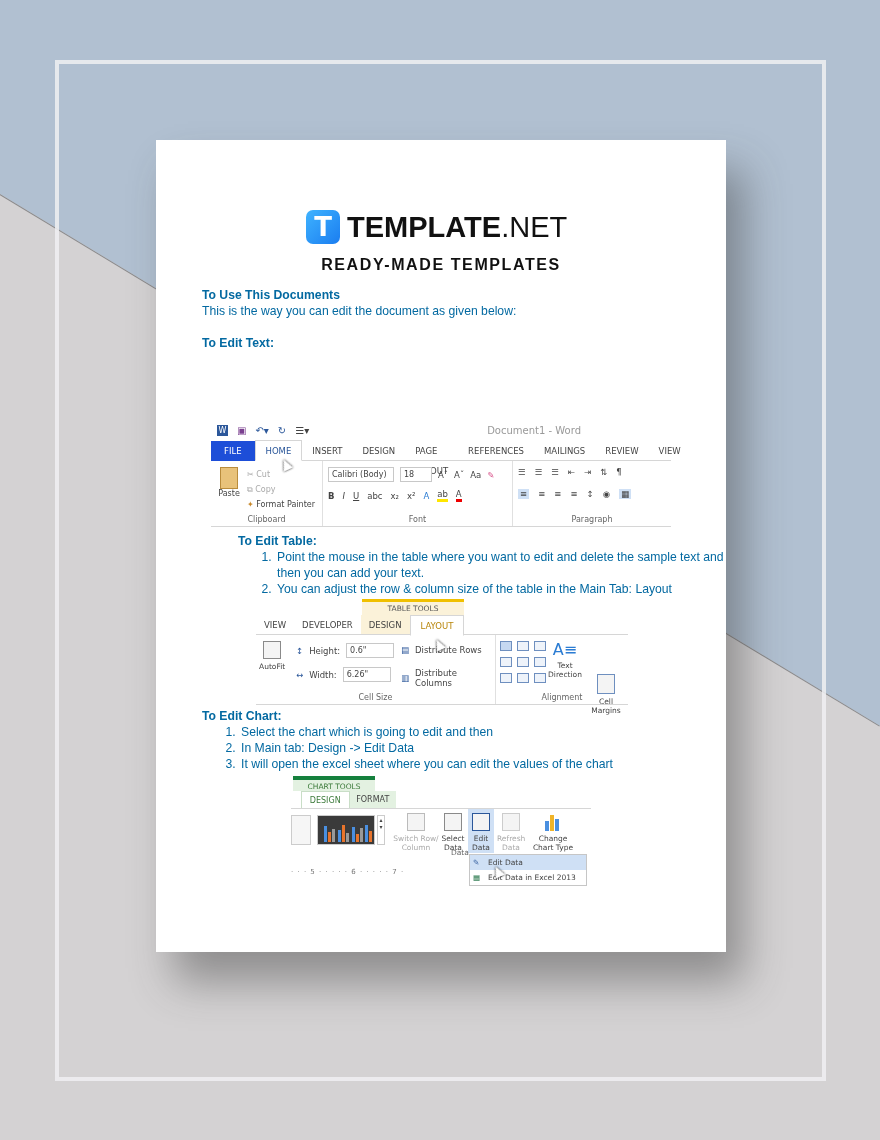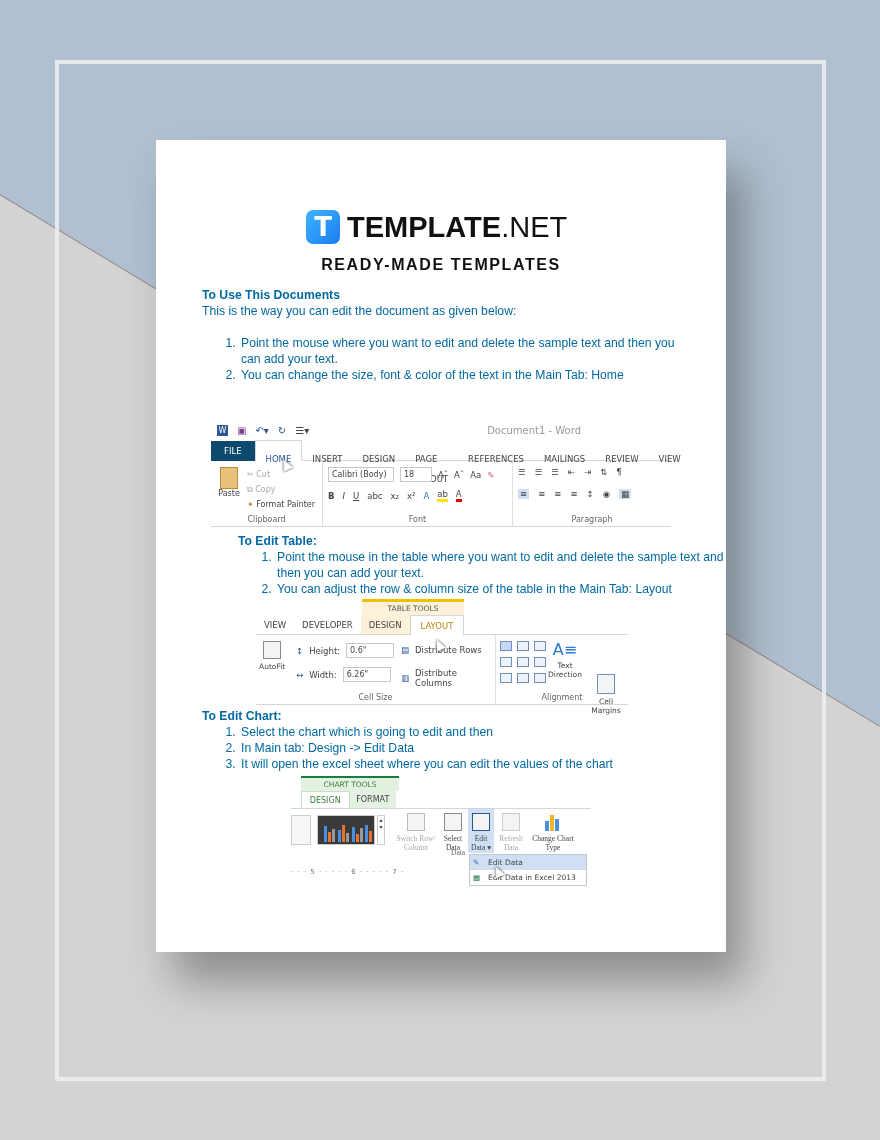--- a/index.html
+++ b/index.html
@@ -43,22 +43,22 @@
   .body-text ol li { padding-left: 2px; }
   .gap { height: 16px; }
 
   
   .ribbon { position: absolute; font-family: "DejaVu Sans", sans-serif; color: #444; background: #fff; }
   .r1 { left: 55px; top: 279px; width: 460px; height: 108px; }
   .r1 .qat { height: 22px; display: flex; align-items: center; gap: 9px; padding-left: 6px; font-size: 10px; }
   .r1 .qat .w { width: 11px; height: 11px; background: #2b579a; color: #fff; font-size: 8px; line-height: 11px; text-align:center; }
   .r1 .qat .title { margin-left: auto; margin-right: 90px; font-size: 10px; color: #999; }
   .r1 .tabs { height: 20px; display: flex; font-size: 8.5px; align-items: center; border-bottom: 1px solid #d6d6d6; }
-  .r1 .tabs div { padding: 8px 10px; height: 20px; line-height: 20px; }
-  .r1 .tabs .file { background: #0c4a6e; color: #fff; padding: 0 13px; }
+  .r1 .tabs div { padding: 0 10px; height: 20px; line-height: 20px; }
+  .r1 .tabs .file { background: #1d4ed8; color: #fff; padding: 0 13px; }
   .r1 .tabs .active { color: #2b579a; border: 1px solid #d6d6d6; border-bottom: 1px solid #fff; background: #fff; height: 21px; }
   .r1 .body { height: 66px; display: flex; border-bottom: 1px solid #d6d6d6; }
   .grp { position: relative; border-right: 1px solid #e0e0e0; font-size: 8px; }
   .grp .cap { position: absolute; bottom: 2px; left: 0; right: 0; text-align: center; font-size: 8px; color: #666; }
   .clip { width: 112px; }
   .clip .paste { position: absolute; left: 6px; top: 6px; text-align: center; width: 24px; }
   .clip .paste .ic { width: 18px; height: 22px; margin: 0 auto; background: #e8c27a; border: 1px solid #b98c3c; }
   .clip .items { position: absolute; left: 36px; top: 6px; line-height: 15px; }
   .clip .items .dim { color: #aaa; }
   .font { width: 190px; }
@@ -74,25 +74,25 @@
   .r2 .tabs .ctxbg { background: #fbf2d9; }
   .r2 .tabs .active { color: #b8860b; background: #fff; border: 1px solid #d6d6d6; border-bottom: 1px solid #fff; height: 21px; padding: 0 10px; }
   .r2 .body { position: absolute; top: 36px; left: 0; right: 0; height: 70px; display: flex; border-bottom: 1px solid #d6d6d6; }
   .cellsize { width: 240px; }
   .align { width: 132px; }
   .algrid { position: absolute; left: 4px; top: 6px; display: grid; grid-template-columns: repeat(3, 12px); gap: 6px 5px; }
   .algrid div { width: 12px; height: 10px; border: 1px solid #6e8fbf; background: #eef3fa; }
   .algrid div.sel { background: #c5d8f1; }
 
   .r3 { left: 135px; top: 636px; width: 300px; height: 108px; }
-  .r3 .ctx { position: absolute; left: 10px; top: 0; width: 98px; height: 15px; background: #e3f1e1; border-top: 2px solid #15803d; font-size: 7.5px; text-align: center; line-height: 13px; color: #3c7a3a; }
+  .r3 .ctx { position: absolute; left: 2px; top: 0; width: 82px; height: 15px; background: #e3f1e1; border-top: 4px solid #15803d; font-size: 7.5px; text-align: center; line-height: 13px; color: #3c7a3a; }
   .r3 .tabs { position: absolute; left: 10px; top: 15px; width: 95px; height: 17px; display: flex; font-size: 8px; background: #e3f1e1; }
   .r3 .tabs div { flex: 1; text-align: center; line-height: 17px; }
   .r3 .tabs .active { background: #fff; color: #3c7a3a; border: 1px solid #c9dec7; border-bottom: none; }
-  .r3 .body { position: absolute; top: 32px; left: 0; right: 0; height: 50px; border-top: 1px solid #d6d6d6; display: flex; font-size: 7.5px; font-family: Liberation Serif, serif; }
+  .r3 .body { position: absolute; top: 32px; left: 0; right: 0; height: 50px; border-top: 1px solid #d6d6d6; display: flex; font-size: 7.5px; }
   .thumb { position: absolute; top: 6px; height: 30px; border: 1px solid #ccc; }
   .thumb.dark { background: #3a3a3a; }
   .tbtn { position: absolute; top: 4px; text-align: center; font-size: 7.5px; line-height: 9px; color: #444; }
   .tbtn .ic { width: 18px; height: 18px; margin: 0 auto 3px; border: 1px solid #8a8a8a; background: #f4f4f4; }
   .tbtn.dim { color: #aaa; }
   .tbtn.sel { background: #cfe0f5; padding: 0 2px; }
   .dropdown { position: absolute; left: 178px; top: 78px; width: 118px; border: 1px solid #c6c6c6; background: #fff; font-size: 7.5px; }
   .dropdown div { height: 15px; line-height: 15px; padding-left: 18px; position: relative; }
   .dropdown div.hi { background: #cfe0f5; }
   .ruler { position: absolute; left: 0; top: 92px; font-size: 7px; color: #777; letter-spacing: 1px; }
@@ -110,24 +110,21 @@
   <div class="logo">
     <div class="logo-mark">T</div>
     <div class="logo-text"><b>TEMPLATE</b><span>.NET</span></div>
   </div>
   <div class="tagline">READY-MADE TEMPLATES</div>
 
   <div class="body-text" style="top:147px;">
     <h4>To Use This Documents</h4>
     <p>This is the way you can edit the document as given below:</p>
     <div class="gap"></div>
-    <ol>
-      <li>Point the mouse where you want to edit and delete the sample text and then you can add your text.</li>
-      <li>You can change the size, font &amp; color of the text in the Main Tab: Home</li>
-    </ol>
+    <h4>To Edit Text:</h4>
   </div>
 
   <div class="ribbon r1">
     <div class="qat">
       <span class="w">W</span>
       <span style="color:#7a3f8f;">▣</span>
       <span style="color:#2b579a;">↶▾</span>
       <span style="color:#2b579a;">↻</span>
       <span>☰▾</span>
       <span class="title">Document1 - Word</span>

